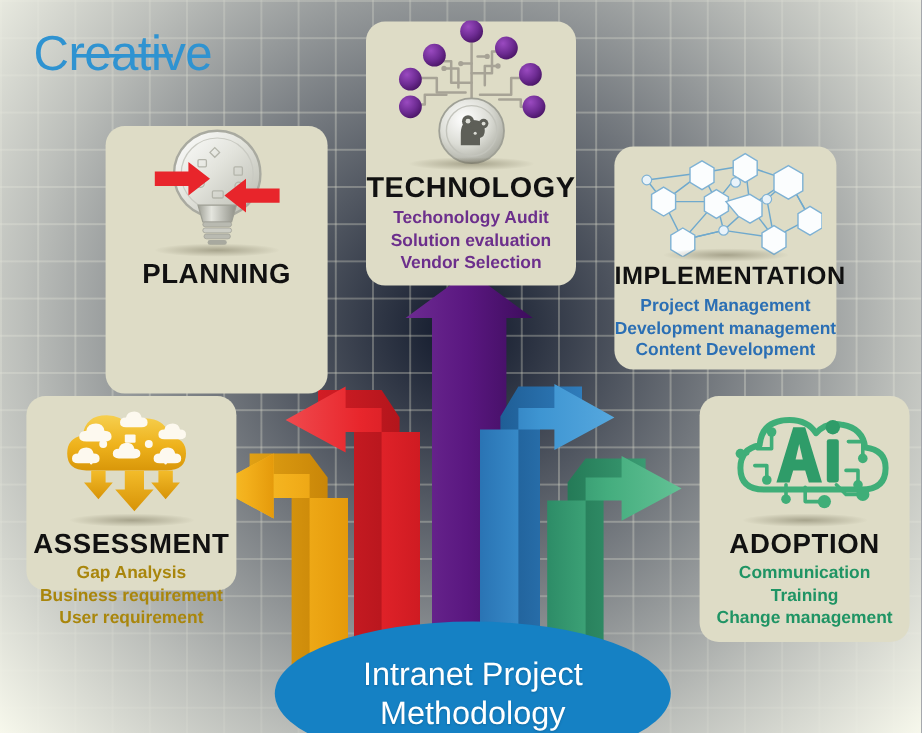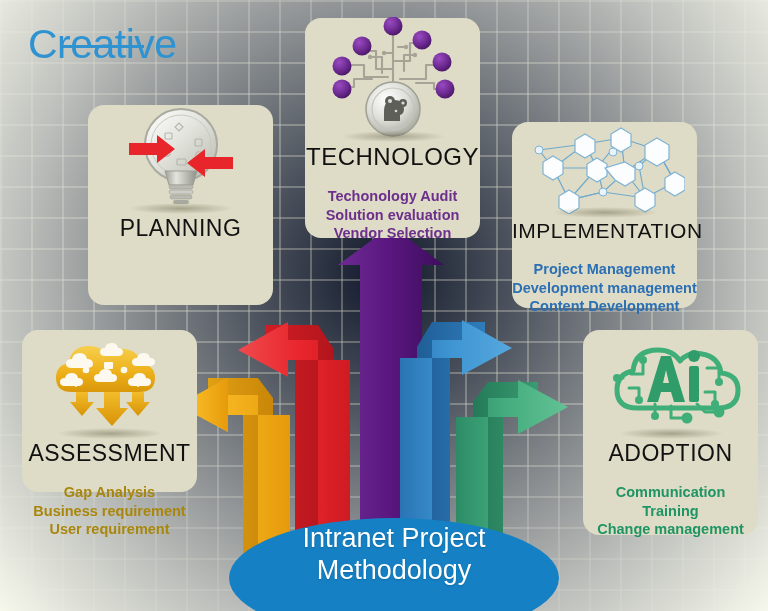--- a/index.html
+++ b/index.html
@@ -47,21 +47,21 @@
 
   
   .box{
     position:absolute;
     background:#dedcc6;
     border-radius:16px;
     z-index:20;
     box-sizing:border-box;
     text-align:center;
   }
-  .box.planning{left:88px;top:105px;width:185px;height:200px;}
+  .box.planning{left:88px;top:105px;width:185px;height:223px;}
   .box.technology{left:305px;top:18px;width:175px;height:220px;}
   .box.implementation{left:512px;top:122px;width:185px;height:186px;}
   .box.assessment{left:22px;top:330px;width:175px;height:162px;}
   .box.adoption{left:583px;top:330px;width:175px;height:205px;}
 
   .box-icon{
     position:relative;
     height:105px;
     display:flex;align-items:center;justify-content:center;
   }
@@ -69,29 +69,29 @@
   .box.implementation .box-icon{height:92px;}
 
   .icon-shadow{
     position:absolute;left:50%;transform:translateX(-50%);
     bottom:-4px;
     width:104px;height:11px;border-radius:50%;
     background:radial-gradient(ellipse at center, rgba(90,85,60,.42) 0%, rgba(90,85,60,0) 72%);
   }
 
   .box-title{
-    font-size:23px;font-weight:normal;color:#111;
+    font-size:23px;font-weight:bold;color:#111;
     letter-spacing:.5px;line-height:1.05;
     margin-top:6px;
     font-family:"Liberation Sans", sans-serif;
   }
   .box.implementation .box-title{font-size:21px;}
   .box.technology .box-title{font-size:24px;}
   .box-lines{
-    margin-top:18px;font-size:14.5px;line-height:1.28;font-weight:bold;
+    margin-top:4px;font-size:14.5px;line-height:1.28;font-weight:bold;
   }
   .box-lines div{white-space:nowrap;}
 
   .c-planning{color:#d8202a;}
   .c-technology{color:#6c2f8c;}
   .c-implementation{color:#2b6fb4;}
   .c-assessment{color:#a9860c;}
   .c-adoption{color:#1f9464;}
 
   
@@ -100,21 +100,21 @@
   
   #title-ellipse{
     position:absolute;
     left:229px;top:518px;width:330px;height:120px;
     background:#1581c4;
     border-radius:50%;
     z-index:60;
     display:flex;align-items:flex-start;justify-content:center;
   }
   #title-text{
-    margin-top:5px;
+    margin-top:29px;
     color:#fff;font-size:27px;line-height:1.18;text-align:center;
     font-weight:400;
     text-shadow:0 1px 2px rgba(0,0,0,.18);
     font-family:"Liberation Sans", sans-serif;
   }
 </style>
 </head>
 <body>
 
 <div id="canvas">

